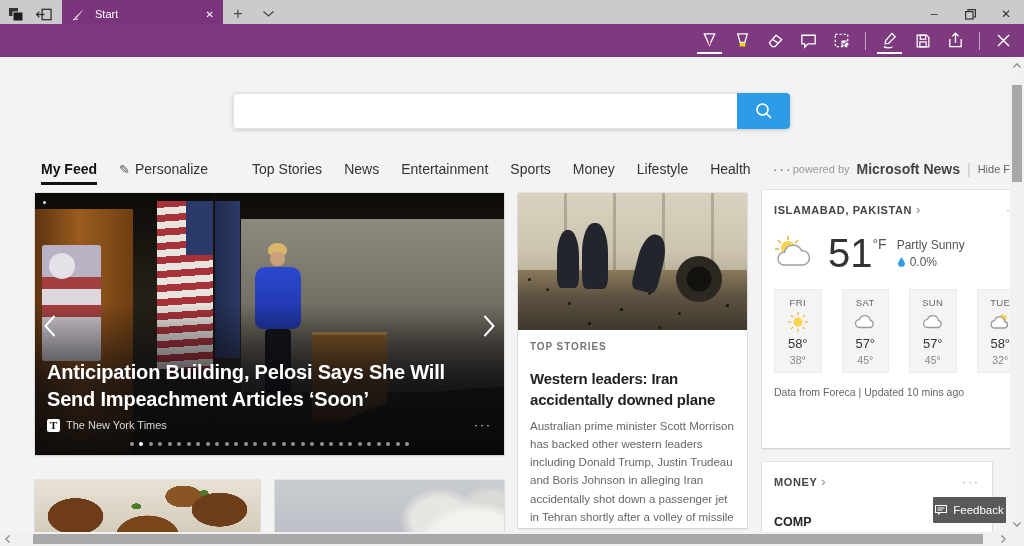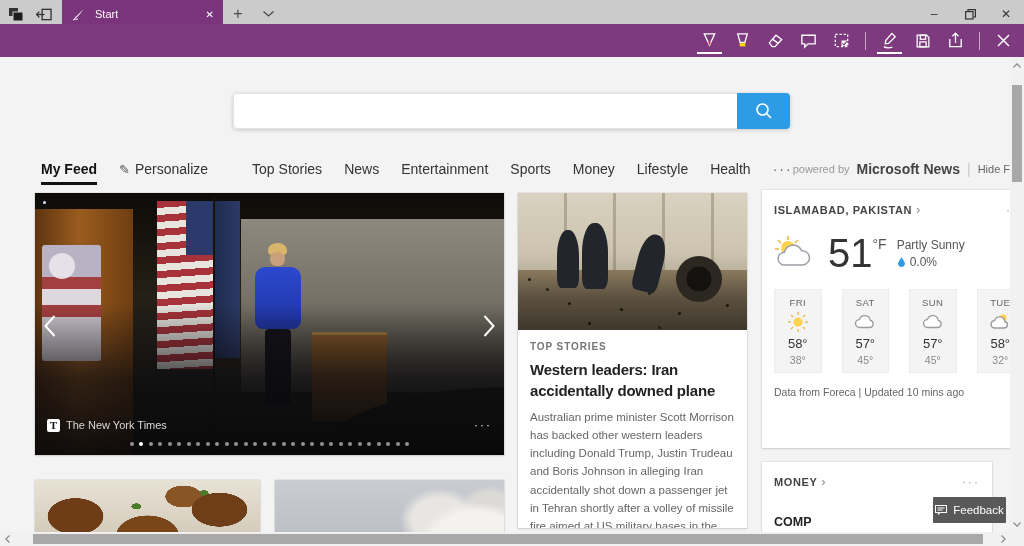--- a/index.html
+++ b/index.html
@@ -89,21 +89,21 @@
   .s-ground{position:absolute;bottom:0;left:0;right:0;height:44%;background:linear-gradient(180deg,#8a7a5e,#5d5240 45%,#3e382b);}
   .s-ground::after{content:"";position:absolute;top:8px;left:10px;width:3px;height:3px;border-radius:50%;background:#1f1b13;
     box-shadow:18px 10px #241f15,40px 24px #1a160f,66px 6px #2a2418,92px 30px #17130d,120px 14px #241f15,150px 34px #1a160f,176px 10px #2a2418,198px 26px #17130d,60px 44px #141009,130px 48px #1f1b13;}
   .s-fig{position:absolute;background:#22252b;border-radius:45% 45% 18% 18%;}
   .s-fig1{left:17%;top:27%;width:22px;height:58px;}
   .s-fig2{left:28%;top:22%;width:26px;height:66px;}
   .s-fig3{left:52%;top:30%;width:26px;height:58px;transform:rotate(14deg);}
   .s-tire{position:absolute;left:69%;top:46%;width:46px;height:46px;border-radius:50%;background:radial-gradient(circle,#14120e 0 38%,#2c2720 39% 70%,#181410 71%);}
   .story-body{padding:11px 12px 0;}
   .kicker{font-size:10px;font-weight:bold;color:#767676;letter-spacing:.9px;}
-  .story-title{font-size:15px;font-weight:bold;color:#222;margin:7px 0 7px;line-height:1.4;letter-spacing:-.2px;}
+  .story-title{font-size:15px;font-weight:bold;color:#222;margin:16px 0 7px;line-height:1.4;letter-spacing:-.2px;}
   .story-text{font-size:11.5px;color:#666;line-height:1.58;}
 
   
   .weather{left:762px;top:133px;width:274px;height:258px;}
   .card-head{display:flex;align-items:center;padding:12px 12px 0;}
   .card-kicker{font-size:11px;font-weight:bold;color:#444;letter-spacing:.6px;cursor:pointer;}
   .head-chev{color:#888;font-size:13px;margin-left:4px;}
   .card-more{margin-left:auto;color:#999;letter-spacing:2px;font-size:12px;cursor:pointer;}
   .wx-current{display:flex;align-items:center;padding:16px 12px 10px;gap:8px;}
   .wx-temp{font-size:40px;color:#333;font-weight:400;line-height:1;display:flex;align-items:flex-start;}
@@ -326,20 +326,21 @@
       <div class="hero-chevron left">
         <svg width="12" height="22" viewBox="0 0 12 22" fill="none" stroke="#fff" stroke-width="2">
             <path d="M10.5 1 L1.5 11 L10.5 21"></path>
           </svg>
       </div>
       <div class="hero-chevron right">
         <svg width="12" height="22" viewBox="0 0 12 22" fill="none" stroke="#fff" stroke-width="2">
             <path d="M1.5 1 L10.5 11 L1.5 21"></path>
           </svg>
       </div>
+      <div class="hero-title">Anticipation Building, Pelosi Says She Will Send Impeachment Articles ‘Soon’</div>
       <div class="hero-srcrow">
         <span class="nyt-badge">T</span>
         <span>The New York Times</span>
         <span class="hero-more">···</span>
       </div>
       <div class="hero-pagination">
           <span class="dot"></span>
           <span class="dot active"></span>
           <span class="dot"></span>
           <span class="dot"></span>

